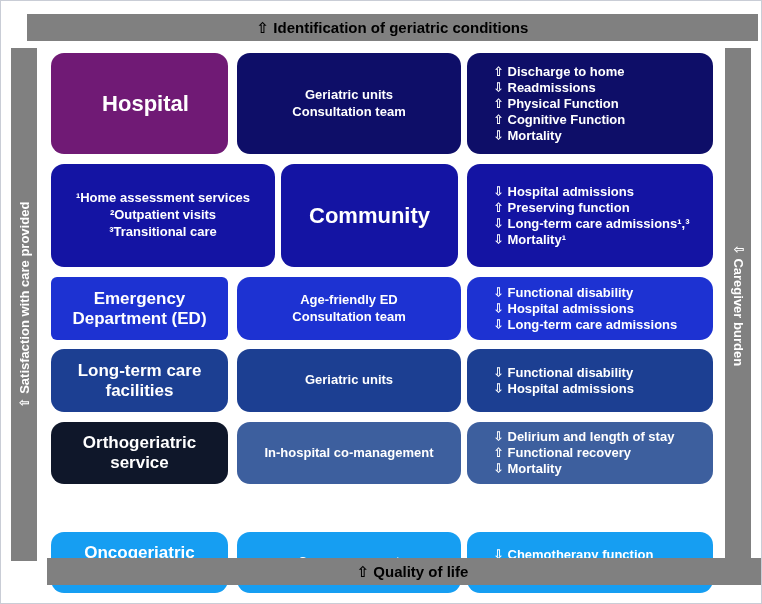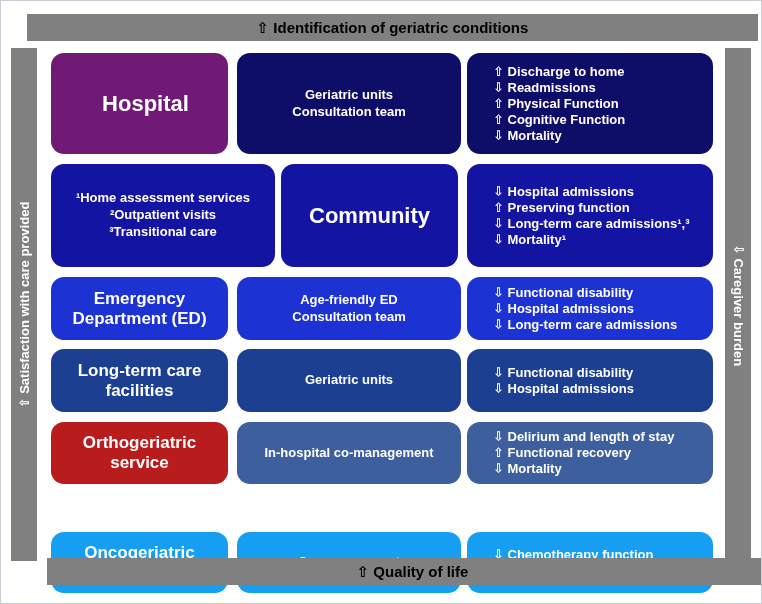--- a/index.html
+++ b/index.html
@@ -128,39 +128,39 @@
 ²Outpatient visits
 ³Transitional care</div>
       <div class="box setting big" style="background-color: rgb(20, 20, 163);">Community</div>
       <div class="box outcome" style="background-color: rgb(20, 20, 163);">⇩ Hospital admissions
 ⇧ Preserving function
 ⇩ Long-term care admissions¹,³
 ⇩ Mortality¹</div>
     </div>
 
     <div class="row r3">
-      <div class="box setting" style="background-color: rgb(29, 50, 210);">Emergency
+      <div class="box setting" style="background-color: rgb(29, 50, 210); border-radius: 6px;">Emergency
 Department (ED)</div>
       <div class="box intervention" style="background-color: rgb(29, 50, 210);">Age-friendly ED
 Consultation team</div>
       <div class="box outcome" style="background-color: rgb(29, 50, 210);">⇩ Functional disability
 ⇩ Hospital admissions
 ⇩ Long-term care admissions</div>
     </div>
 
     <div class="row r4">
       <div class="box setting" style="background-color: rgb(28, 63, 146); text-align: center;">Long-term care
 facilities</div>
       <div class="box intervention" style="background-color: rgb(28, 63, 146);">Geriatric units</div>
       <div class="box outcome" style="background-color: rgb(28, 63, 146);">⇩ Functional disability
 ⇩ Hospital admissions</div>
     </div>
 
     <div class="row r5">
-      <div class="box setting" style="background-color: #b91c1c;">Orthogeriatric
+      <div class="box setting" style="background-color: #0f172a;">Orthogeriatric
 service</div>
       <div class="box intervention" style="background-color: rgb(61, 95, 158);">In-hospital co-management</div>
       <div class="box outcome" style="background-color: rgb(61, 95, 158);">⇩ Delirium and length of stay
 ⇧ Functional recovery
 ⇩ Mortality</div>
     </div>
 
     <div class="row r6">
       <div class="box setting" style="background-color: rgb(22, 158, 242);">Oncogeriatric
 service</div>

